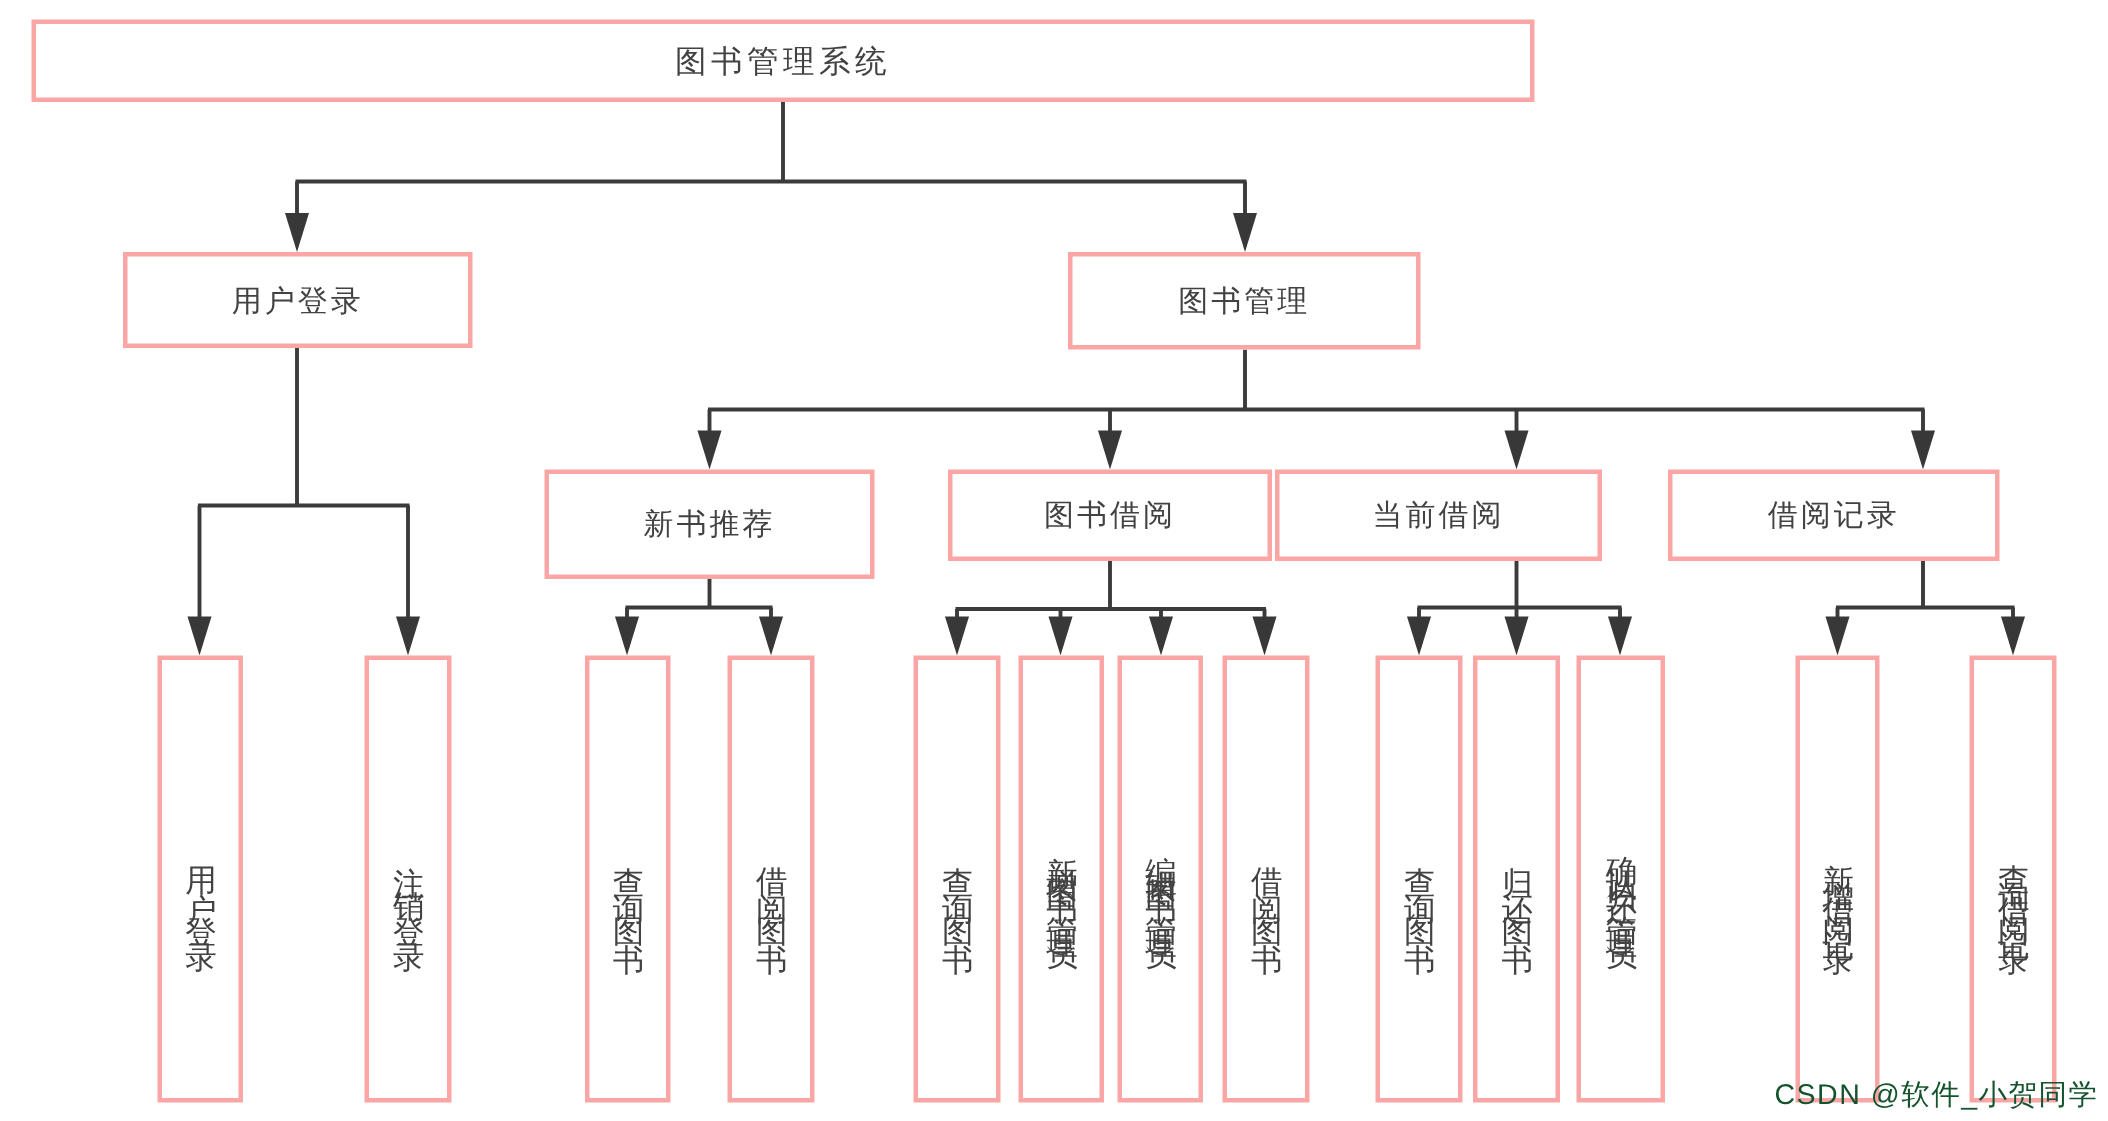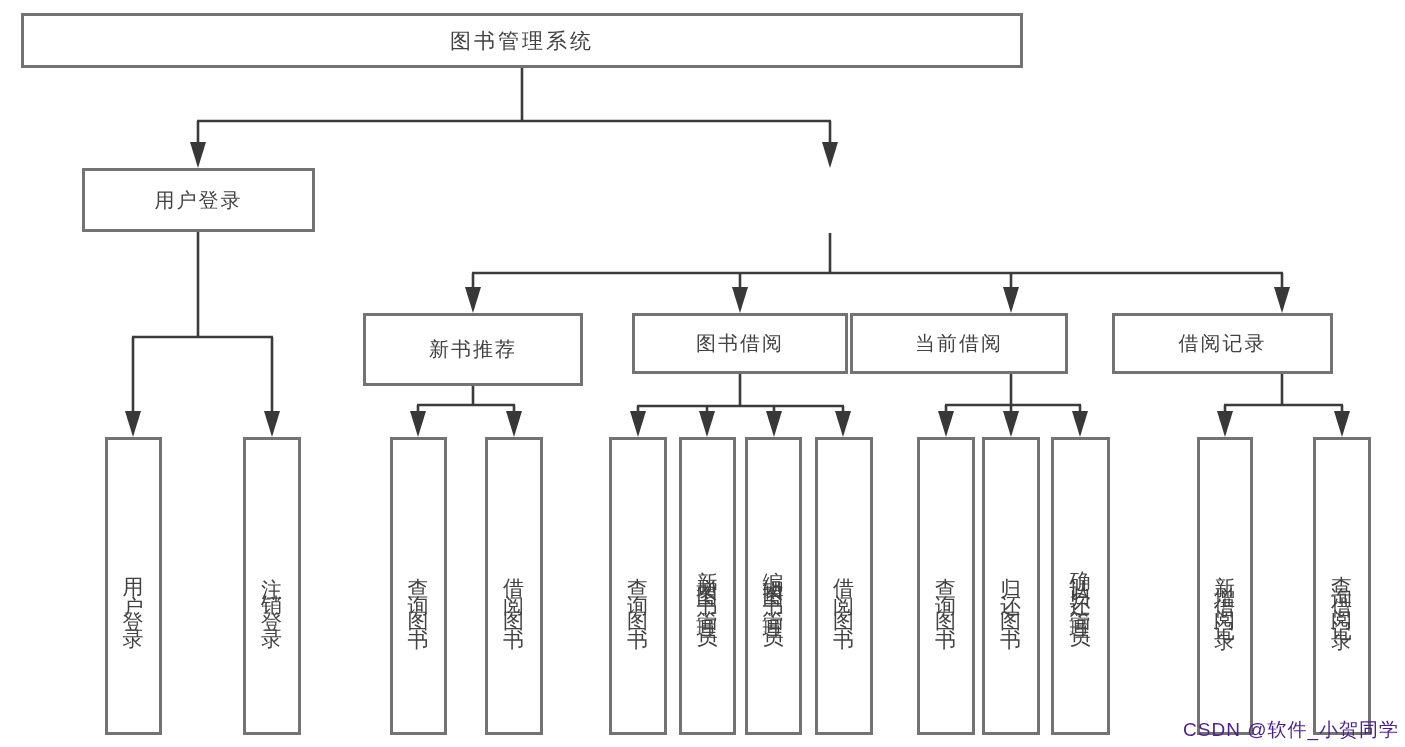--- a/index.html
+++ b/index.html
@@ -28,21 +28,21 @@
     stroke-width: 2.6;
     fill: none;
   }
   #connectors polygon {
     fill: #383838;
     stroke: none;
   }
   .box {
     position: absolute;
     box-sizing: border-box;
-    border: 3px solid #737373;
+    border: 3px solid #fca5a5;
     background: #ffffff;
     display: flex;
     align-items: center;
     justify-content: center;
     color: #424242;
   }
   .h-node {
     font-size: 20px;
     letter-spacing: 2px;
     white-space: nowrap;
@@ -59,21 +59,21 @@
   }
   .leaf span { display: inline-block; }
   .v4 span { letter-spacing: 17px; margin-top: 17px; }
   .v6 span { letter-spacing: 11px; margin-top: 11px; }
   .v9 span { letter-spacing: 8px;  margin-top: 8px; }
   #watermark {
     position: absolute;
     right: 6px;
     bottom: 4px;
     font-size: 19px;
-    color: #4c1d95;
+    color: #14532d;
     letter-spacing: 1px;
     z-index: 10;
     white-space: nowrap;
   }
 </style>
 </head>
 <body>
 
 <div id="stage">
 
@@ -153,20 +153,23 @@
     </g>
   </svg>
 
   <div class="box h-node root-node" style="left:21px; top:13px; width:1002px; height:55px;">
     <span>图书管理系统</span>
   </div>
 
   <div class="box h-node" style="left:82px; top:168px; width:233px; height:64px;">
     <span>用户登录</span>
   </div>
+  <div class="box h-node" style="left:712px; top:168px; width:235px; height:65px;">
+    <span>图书管理</span>
+  </div>
 
   <div class="box h-node" style="left:363px; top:313px; width:220px; height:73px;">
     <span>新书推荐</span>
   </div>
   <div class="box h-node" style="left:632px; top:313px; width:216px; height:61px;text-align:right;">
     <span>图书借阅</span>
   </div>
   <div class="box h-node" style="left:850px; top:313px; width:218px; height:61px;">
     <span>当前借阅</span>
   </div>

